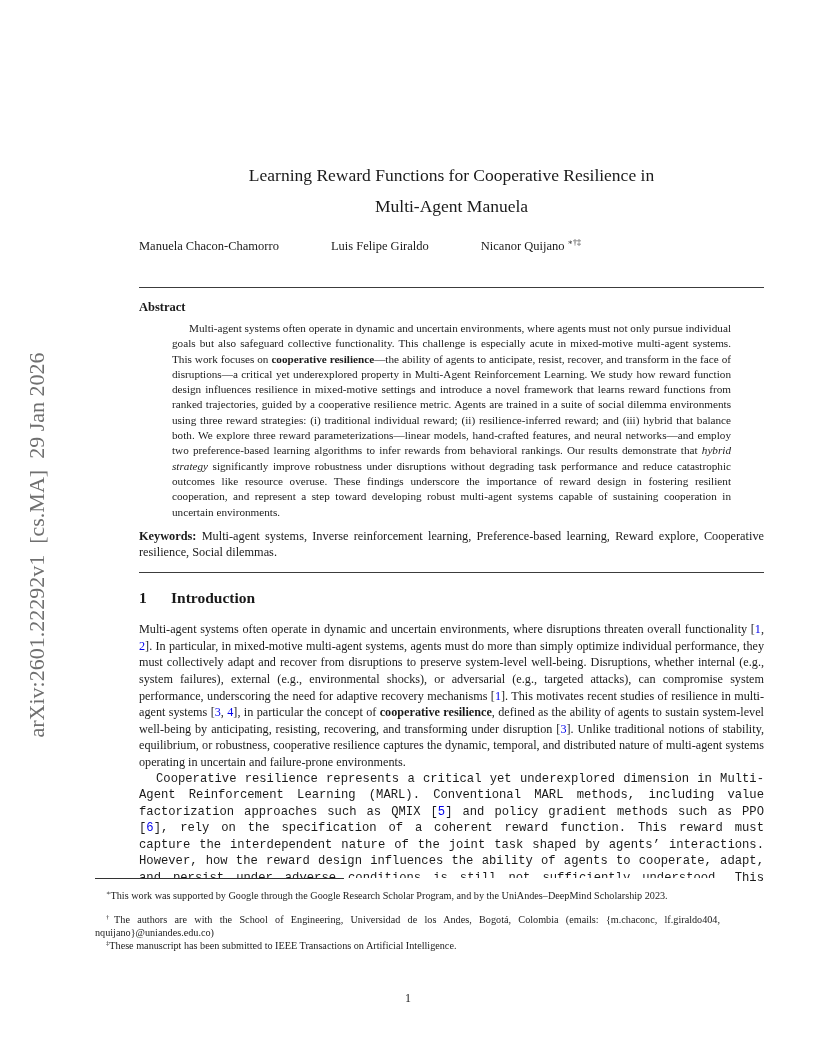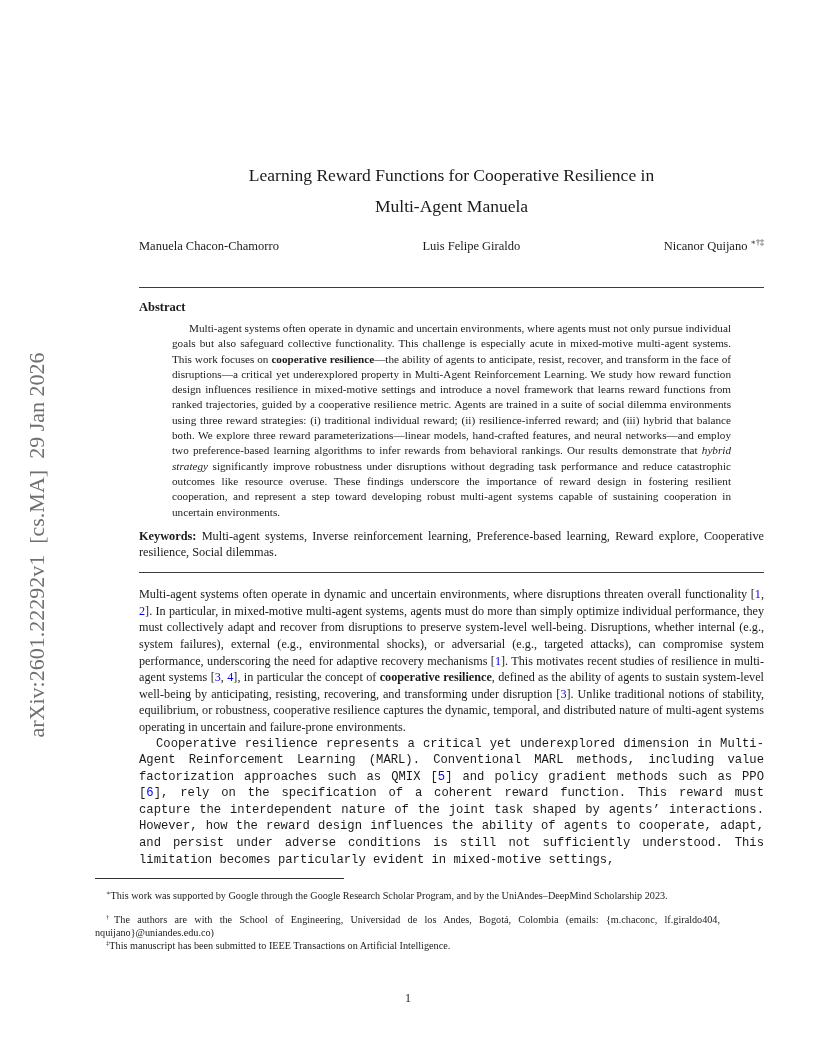--- a/index.html
+++ b/index.html
@@ -9,21 +9,21 @@
   }
   html,body{margin:0;padding:0;}
   body{
     width:816px;height:1056px;position:relative;overflow:hidden;
     background:#ffffff;color:var(--ink);
     font-family:"Liberation Serif","DejaVu Serif",serif;
   }
   .page{position:absolute;left:95px;top:16px;width:625px;margin-left:44px;}
 
   .title{ text-align:center;margin-top:144px;font-size:17.5px;line-height:31px;font-weight:normal;}
-  .authors{display:flex;justify-content:space-between;gap:76px;margin-top:16px;font-size:12.5px;line-height:17px;}
+  .authors{display:flex;justify-content:flex-start;gap:52px;margin-top:16px;font-size:12.5px;line-height:17px;}
   .author{white-space:nowrap;}
   .author sup{font-size:64%;line-height:0;}
 
   .rule{height:0;border-top:1.4px solid #3c3c3c;}
   .rule-top{margin-top:32px;}
   .rule-mid{margin-top:3px;}
 
   .abstract-heading{text-align:left;font-weight:bold;font-size:12.5px;margin-top:11px;line-height:17px;}
   .abstract-body{
     margin:5px 33px 0 33px;font-size:11.2px;line-height:15.3px;
@@ -82,26 +82,29 @@
   <div class="rule rule-top"></div>
 
   <div class="abstract-heading">Abstract</div>
 
   <p class="abstract-body"><span>Multi-agent systems often operate in dynamic and uncertain environments, where agents must not only pursue individual goals but also safeguard collective functionality. This challenge is especially acute in mixed-motive multi-agent systems. This work focuses on </span><span class="b">cooperative resilience</span><span>—the ability of agents to anticipate, resist, recover, and transform in the face of disruptions—a critical yet underexplored property in Multi-Agent Reinforcement Learning. We study how reward function design influences resilience in mixed-motive settings and introduce a novel framework that learns reward functions from ranked trajectories, guided by a cooperative resilience metric. Agents are trained in a suite of social dilemma environments using three reward strategies: (i) traditional individual reward; (ii) resilience-inferred reward; and (iii) hybrid that balance both. We explore three reward parameterizations—linear models, hand-crafted features, and neural networks—and employ two preference-based learning algorithms to infer rewards from behavioral rankings. Our results demonstrate that </span><span class="i">hybrid strategy</span><span> significantly improve robustness under disruptions without degrading task performance and reduce catastrophic outcomes like resource overuse. These findings underscore the importance of reward design in fostering resilient cooperation, and represent a step toward developing robust multi-agent systems capable of sustaining cooperation in uncertain environments.</span></p>
 
   <p class="keywords"><span class="b">Keywords:</span><span> Multi-agent systems, Inverse reinforcement learning, Preference-based learning, Reward explore, Cooperative resilience, Social dilemmas.</span></p>
 
   <div class="rule rule-mid"></div>
 
+  <h2 class="section-heading">
+    <span class="section-number">1</span><span>Introduction</span>
+  </h2>
 
   <p class="para para-first"><span>Multi-agent systems often operate in dynamic and uncertain environments, where disruptions threaten overall functionality [</span><span class="c">1</span><span>, </span><span class="c">2</span><span>]. In particular, in mixed-motive multi-agent systems, agents must do more than simply optimize individual performance, they must collectively adapt and recover from disruptions to preserve system-level well-being. Disruptions, whether internal (e.g., system failures), external (e.g., environmental shocks), or adversarial (e.g., targeted attacks), can compromise system performance, underscoring the need for adaptive recovery mechanisms [</span><span class="c">1</span><span>]. This motivates recent studies of resilience in multi-agent systems [</span><span class="c">3</span><span>, </span><span class="c">4</span><span>], in particular the concept of </span><span class="b">cooperative resilience</span><span>, defined as the ability of agents to sustain system-level well-being by anticipating, resisting, recovering, and transforming under disruption [</span><span class="c">3</span><span>]. Unlike traditional notions of stability, equilibrium, or robustness, cooperative resilience captures the dynamic, temporal, and distributed nature of multi-agent systems operating in uncertain and failure-prone environments.</span></p>
   <p class="para para-indent"><span>Cooperative resilience represents a critical yet underexplored dimension in Multi-Agent Reinforcement Learning (MARL). Conventional MARL methods, including value factorization approaches such as QMIX [</span><span class="c">5</span><span>] and policy gradient methods such as PPO [</span><span class="c">6</span><span>], rely on the specification of a coherent reward function. This reward must capture the interdependent nature of the joint task shaped by agents’ interactions. However, how the reward design influences the ability of agents to cooperate, adapt, and persist under adverse conditions is still not sufficiently understood. This limitation becomes particularly evident in mixed-motive settings,</span></p>
 
 </div>
 
 <div class="footnote-area">
   <div class="footnote-rule"></div>
   <p class="footnote"><sup>∗</sup><span>This work was supported by Google through the Google Research Scholar Program, and by the UniAndes–DeepMind Scholarship 2023.</span></p>
   <p class="footnote" style="margin:0;"><sup>†</sup><span>The authors are with the School of Engineering, Universidad de los Andes, Bogotá, Colombia (emails: {m.chaconc, lf.giraldo404, nquijano}@uniandes.edu.co)</span></p>
-  <p class="footnote" style="margin:0;"><sup>‡</sup><span>This manuscript has been submitted to IEEE Transactions on Artificial Intelligence.</span></p>
+  <p class="footnote" style="margin:0;"><sup>‡</sup><span>These manuscript has been submitted to IEEE Transactions on Artificial Intelligence.</span></p>
 </div>
 
 <div class="page-number">1</div>
 
 </body></html>

